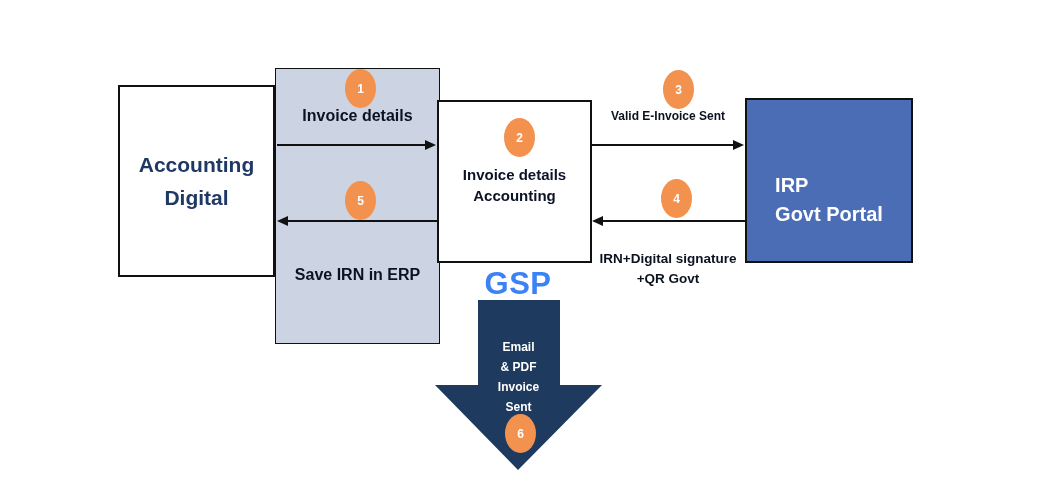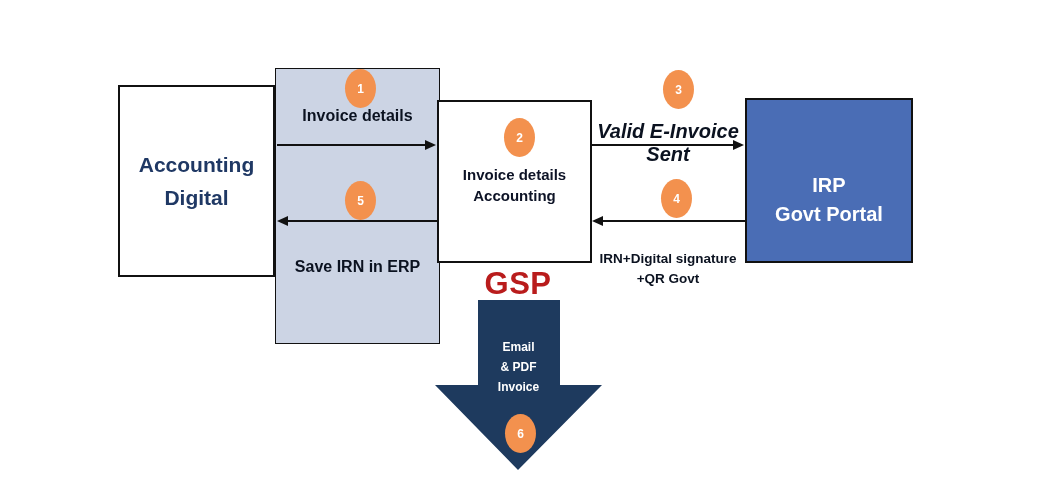--- a/index.html
+++ b/index.html
@@ -61,61 +61,60 @@
   .irp-box {
     position: absolute;
     left: 745px; top: 98px;
     width: 168px; height: 165px;
     background: var(--irp-fill, #4a6db5);
     border: 2px solid var(--line-black, #111111);
     box-sizing: border-box;
     display: flex; align-items: center; justify-content: center;
   }
   .irp-text {
-    text-align: center;
+    text-align: left;
     color: #ffffff;
     font-size: 20px;
     font-weight: bold;
     line-height: 29px;
     margin-top: 38px;
   }
 
   
   .col-label {
     position: absolute;
     left: 275px; width: 165px;
     text-align: center;
     color: #0b1220;
     font-size: 16px;
     font-weight: bold;
   }
   .col-label.top { top: 107px; }
-  .col-label.bottom { top: 258px; }
+  .col-label.bottom { top: 266px; }
   .gsp-caption {
     position: absolute;
     left: 448px; top: 266px;
     width: 140px;
     text-align: center;
-    color: #b91c1c;
+    color: #3b82f6;
     font-size: 31px;
     font-weight: 800;
     letter-spacing: 0.5px;
   }
 
   
   .edge-label {
     position: absolute;
     text-align: center;
     color: #0b1220;
     font-weight: bold;
   }
   .edge-label.valid {
-    left: 578px; top: 120px; width: 180px;
-    font-size: 20px;
-    font-style: italic;
+    left: 578px; top: 109px; width: 180px;
+    font-size: 12px;
   }
   .edge-label.irn {
     left: 582px; top: 249px; width: 172px;
     font-size: 13.5px;
     line-height: 20px;
   }
 
   
   .hline {
     position: absolute;
@@ -218,20 +217,21 @@
   <div class="hline" style="left:603px; top:220px; width:142px;"></div>
   <div class="head left" style="left:592px; top:216px;"></div>
 
   <svg class="down-arrow-svg" viewBox="0 0 1038 500">
     <polygon points="478,300 560,300 560,385 602,385 518,470 435,385 478,385"></polygon>
   </svg>
   <div class="down-arrow-text">
     <div>Email</div>
     <div>&amp; PDF</div>
     <div>Invoice</div>
+    <div>Sent</div>
   </div>
 
   <div class="step-circle c1">1</div>
   <div class="step-circle c2">2</div>
   <div class="step-circle c3">3</div>
   <div class="step-circle c4">4</div>
   <div class="step-circle c5">5</div>
   <div class="step-circle c6">6</div>
 
 </div>

